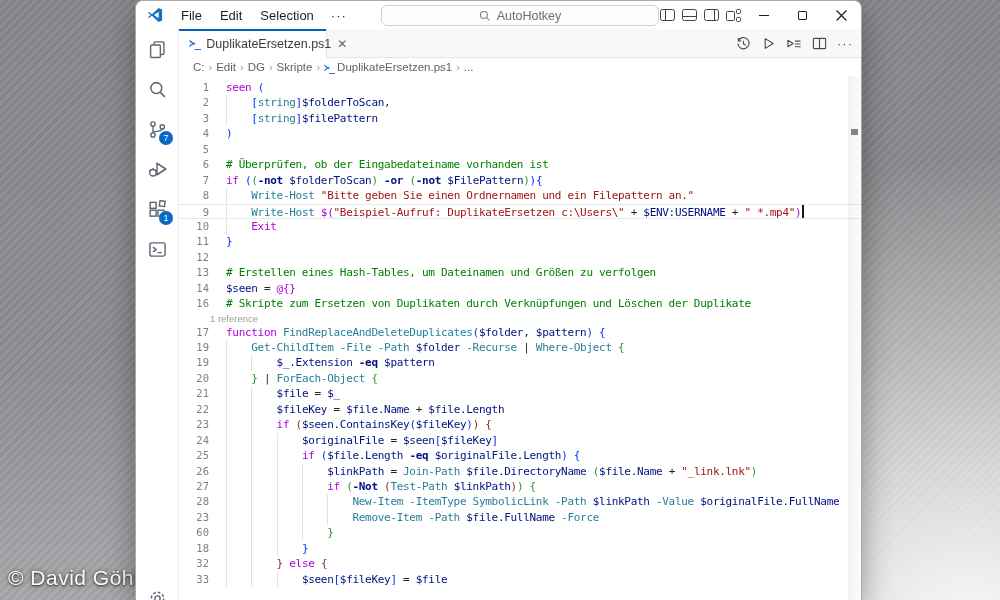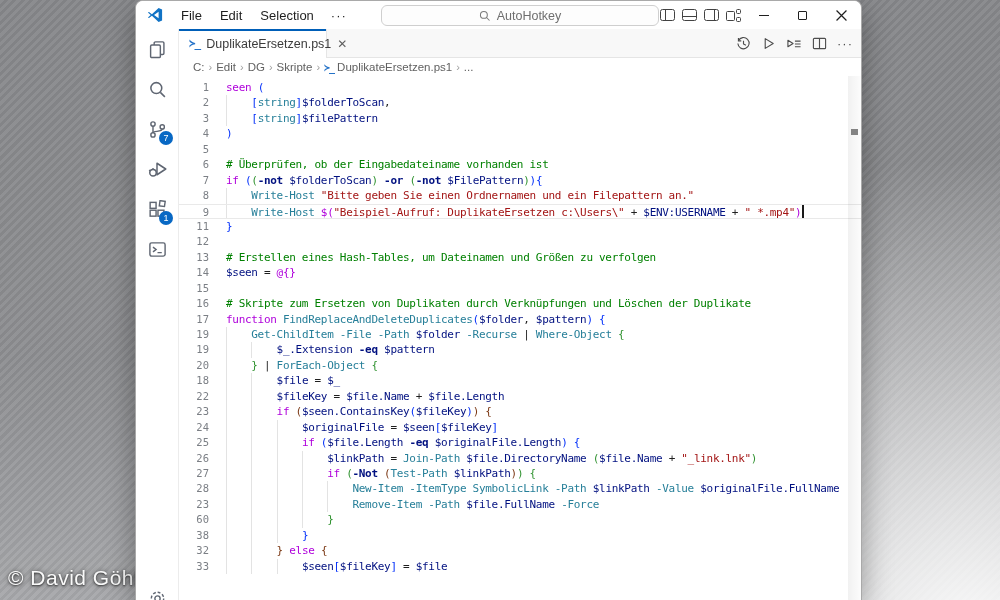--- a/index.html
+++ b/index.html
@@ -278,61 +278,62 @@
           </div>
           <div class="code-row">
             <span class="gutter-cell">8</span>
             <div class="code-content"><span class="iguide" style="left: 7px;"></span><span style="color: rgb(31, 31, 31);">    </span><span style="color: rgb(38, 127, 153);">Write-Host </span><span style="color: rgb(163, 21, 21);">"Bitte geben Sie einen Ordnernamen und ein Filepattern an."</span></div>
           </div>
           <div class="code-row current">
             <span class="gutter-cell">9</span>
             <div class="code-content"><span class="iguide" style="left: 7px;"></span><span style="color: rgb(31, 31, 31);">    </span><span style="color: rgb(38, 127, 153);">Write-Host </span><span style="color: rgb(175, 0, 219);">$(</span><span style="color: rgb(163, 21, 21);">"Beispiel-Aufruf: DuplikateErsetzen c:\Users\"</span><span style="color: rgb(31, 31, 31);"> + </span><span style="color: rgb(0, 16, 128);">$ENV:USERNAME</span><span style="color: rgb(31, 31, 31);"> + </span><span style="color: rgb(163, 21, 21);">" *.mp4"</span><span style="color: rgb(175, 0, 219);">)</span><span class="caret"></span></div>
           </div>
           <div class="code-row">
+            <span class="gutter-cell">10</span>
+            <div class="code-content"><span class="iguide" style="left: 7px;"></span><span style="color: rgb(31, 31, 31);">    </span><span style="color: rgb(175, 0, 219);">Exit</span></div>
+          </div>
+          <div class="code-row">
             <span class="gutter-cell">11</span>
             <div class="code-content"><span style="color: rgb(4, 49, 250);">}</span></div>
           </div>
           <div class="code-row">
             <span class="gutter-cell">12</span>
             <div class="code-content"></div>
           </div>
           <div class="code-row">
             <span class="gutter-cell">13</span>
             <div class="code-content"><span style="color: rgb(0, 128, 0);"># Erstellen eines Hash-Tables, um Dateinamen und Größen zu verfolgen</span></div>
           </div>
           <div class="code-row">
             <span class="gutter-cell">14</span>
             <div class="code-content"><span style="color: rgb(0, 16, 128);">$seen</span><span style="color: rgb(31, 31, 31);"> = </span><span style="color: rgb(175, 0, 219);">@{}</span></div>
           </div>
           <div class="code-row">
-            <span class="gutter-cell">15</span>
-            <div class="code-content"></div>
-          </div>
-          <div class="code-row">
             <span class="gutter-cell">16</span>
             <div class="code-content"><span style="color: rgb(0, 128, 0);"># Skripte zum Ersetzen von Duplikaten durch Verknüpfungen und Löschen der Duplikate</span></div>
           </div>
+          <div class="lens-row">1 reference</div>
           <div class="code-row">
             <span class="gutter-cell">17</span>
             <div class="code-content"><span style="color: rgb(175, 0, 219);">function </span><span style="color: rgb(38, 127, 153);">FindReplaceAndDeleteDuplicates</span><span style="color: rgb(4, 49, 250);">(</span><span style="color: rgb(0, 16, 128);">$folder</span><span style="color: rgb(31, 31, 31);">, </span><span style="color: rgb(0, 16, 128);">$pattern</span><span style="color: rgb(4, 49, 250);">)</span><span style="color: rgb(31, 31, 31);"> </span><span style="color: rgb(4, 49, 250);">{</span></div>
           </div>
           <div class="code-row">
             <span class="gutter-cell">19</span>
             <div class="code-content"><span class="iguide" style="left: 7px;"></span><span style="color: rgb(31, 31, 31);">    </span><span style="color: rgb(38, 127, 153);">Get-ChildItem </span><span style="color: rgb(38, 127, 153);">-File </span><span style="color: rgb(38, 127, 153);">-Path </span><span style="color: rgb(0, 16, 128);">$folder</span><span style="color: rgb(31, 31, 31);"> </span><span style="color: rgb(38, 127, 153);">-Recurse</span><span style="color: rgb(31, 31, 31);"> | </span><span style="color: rgb(38, 127, 153);">Where-Object </span><span style="color: rgb(49, 147, 49);">{</span></div>
           </div>
           <div class="code-row">
             <span class="gutter-cell">19</span>
             <div class="code-content"><span class="iguide" style="left: 7px;"></span><span class="iguide" style="left: 32.268px;"></span><span style="color: rgb(31, 31, 31);">        </span><span style="color: rgb(0, 16, 128);">$_.Extension</span><span style="color: rgb(31, 31, 31);"> </span><span class="tok-opr" style="color: rgb(0, 16, 128);">-eq</span><span style="color: rgb(31, 31, 31);"> </span><span style="color: rgb(0, 16, 128);">$pattern</span></div>
           </div>
           <div class="code-row">
             <span class="gutter-cell">20</span>
             <div class="code-content"><span class="iguide" style="left: 7px;"></span><span style="color: rgb(31, 31, 31);">    </span><span style="color: rgb(49, 147, 49);">}</span><span style="color: rgb(31, 31, 31);"> | </span><span style="color: rgb(38, 127, 153);">ForEach-Object </span><span style="color: rgb(49, 147, 49);">{</span></div>
           </div>
           <div class="code-row">
-            <span class="gutter-cell">18</span>
+            <span class="gutter-cell">21</span>
             <div class="code-content"><span class="iguide" style="left: 7px;"></span><span class="iguide" style="left: 32.268px;"></span><span style="color: rgb(31, 31, 31);">        </span><span style="color: rgb(0, 16, 128);">$file</span><span style="color: rgb(31, 31, 31);"> = </span><span style="color: rgb(0, 16, 128);">$_</span></div>
           </div>
           <div class="code-row">
             <span class="gutter-cell">22</span>
             <div class="code-content"><span class="iguide" style="left: 7px;"></span><span class="iguide" style="left: 32.268px;"></span><span style="color: rgb(31, 31, 31);">        </span><span style="color: rgb(0, 16, 128);">$fileKey</span><span style="color: rgb(31, 31, 31);"> = </span><span style="color: rgb(0, 16, 128);">$file.Name</span><span style="color: rgb(31, 31, 31);"> + </span><span style="color: rgb(0, 16, 128);">$file.Length</span></div>
           </div>
           <div class="code-row">
             <span class="gutter-cell">23</span>
             <div class="code-content"><span class="iguide" style="left: 7px;"></span><span class="iguide" style="left: 32.268px;"></span><span style="color: rgb(31, 31, 31);">        </span><span style="color: rgb(175, 0, 219);">if </span><span style="color: rgb(123, 56, 20);">(</span><span style="color: rgb(0, 16, 128);">$seen.ContainsKey</span><span style="color: rgb(4, 49, 250);">(</span><span style="color: rgb(0, 16, 128);">$fileKey</span><span style="color: rgb(4, 49, 250);">)</span><span style="color: rgb(123, 56, 20);">)</span><span style="color: rgb(31, 31, 31);"> </span><span style="color: rgb(123, 56, 20);">{</span></div>
           </div>
@@ -358,21 +359,21 @@
           </div>
           <div class="code-row">
             <span class="gutter-cell">23</span>
             <div class="code-content"><span class="iguide" style="left: 7px;"></span><span class="iguide" style="left: 32.268px;"></span><span class="iguide" style="left: 57.536px;"></span><span class="iguide" style="left: 82.804px;"></span><span class="iguide" style="left: 108.072px;"></span><span style="color: rgb(31, 31, 31);">                    </span><span style="color: rgb(38, 127, 153);">Remove-Item </span><span style="color: rgb(38, 127, 153);">-Path </span><span style="color: rgb(0, 16, 128);">$file.FullName</span><span style="color: rgb(31, 31, 31);"> </span><span style="color: rgb(38, 127, 153);">-Force</span></div>
           </div>
           <div class="code-row">
             <span class="gutter-cell">60</span>
             <div class="code-content"><span class="iguide" style="left: 7px;"></span><span class="iguide" style="left: 32.268px;"></span><span class="iguide" style="left: 57.536px;"></span><span class="iguide" style="left: 82.804px;"></span><span style="color: rgb(31, 31, 31);">                </span><span style="color: rgb(49, 147, 49);">}</span></div>
           </div>
           <div class="code-row">
-            <span class="gutter-cell">38</span>
+            <span class="gutter-cell">18</span>
             <div class="code-content"><span class="iguide" style="left: 7px;"></span><span class="iguide" style="left: 32.268px;"></span><span class="iguide" style="left: 57.536px;"></span><span style="color: rgb(31, 31, 31);">            </span><span style="color: rgb(4, 49, 250);">}</span></div>
           </div>
           <div class="code-row">
             <span class="gutter-cell">32</span>
             <div class="code-content"><span class="iguide" style="left: 7px;"></span><span class="iguide" style="left: 32.268px;"></span><span style="color: rgb(31, 31, 31);">        </span><span style="color: rgb(123, 56, 20);">}</span><span style="color: rgb(31, 31, 31);"> </span><span style="color: rgb(175, 0, 219);">else</span><span style="color: rgb(31, 31, 31);"> </span><span style="color: rgb(123, 56, 20);">{</span></div>
           </div>
           <div class="code-row">
             <span class="gutter-cell">33</span>
             <div class="code-content"><span class="iguide" style="left: 7px;"></span><span class="iguide" style="left: 32.268px;"></span><span class="iguide" style="left: 57.536px;"></span><span style="color: rgb(31, 31, 31);">            </span><span style="color: rgb(0, 16, 128);">$seen</span><span style="color: rgb(4, 49, 250);">[</span><span style="color: rgb(0, 16, 128);">$fileKey</span><span style="color: rgb(4, 49, 250);">]</span><span style="color: rgb(31, 31, 31);"> = </span><span style="color: rgb(0, 16, 128);">$file</span></div>
           </div>

